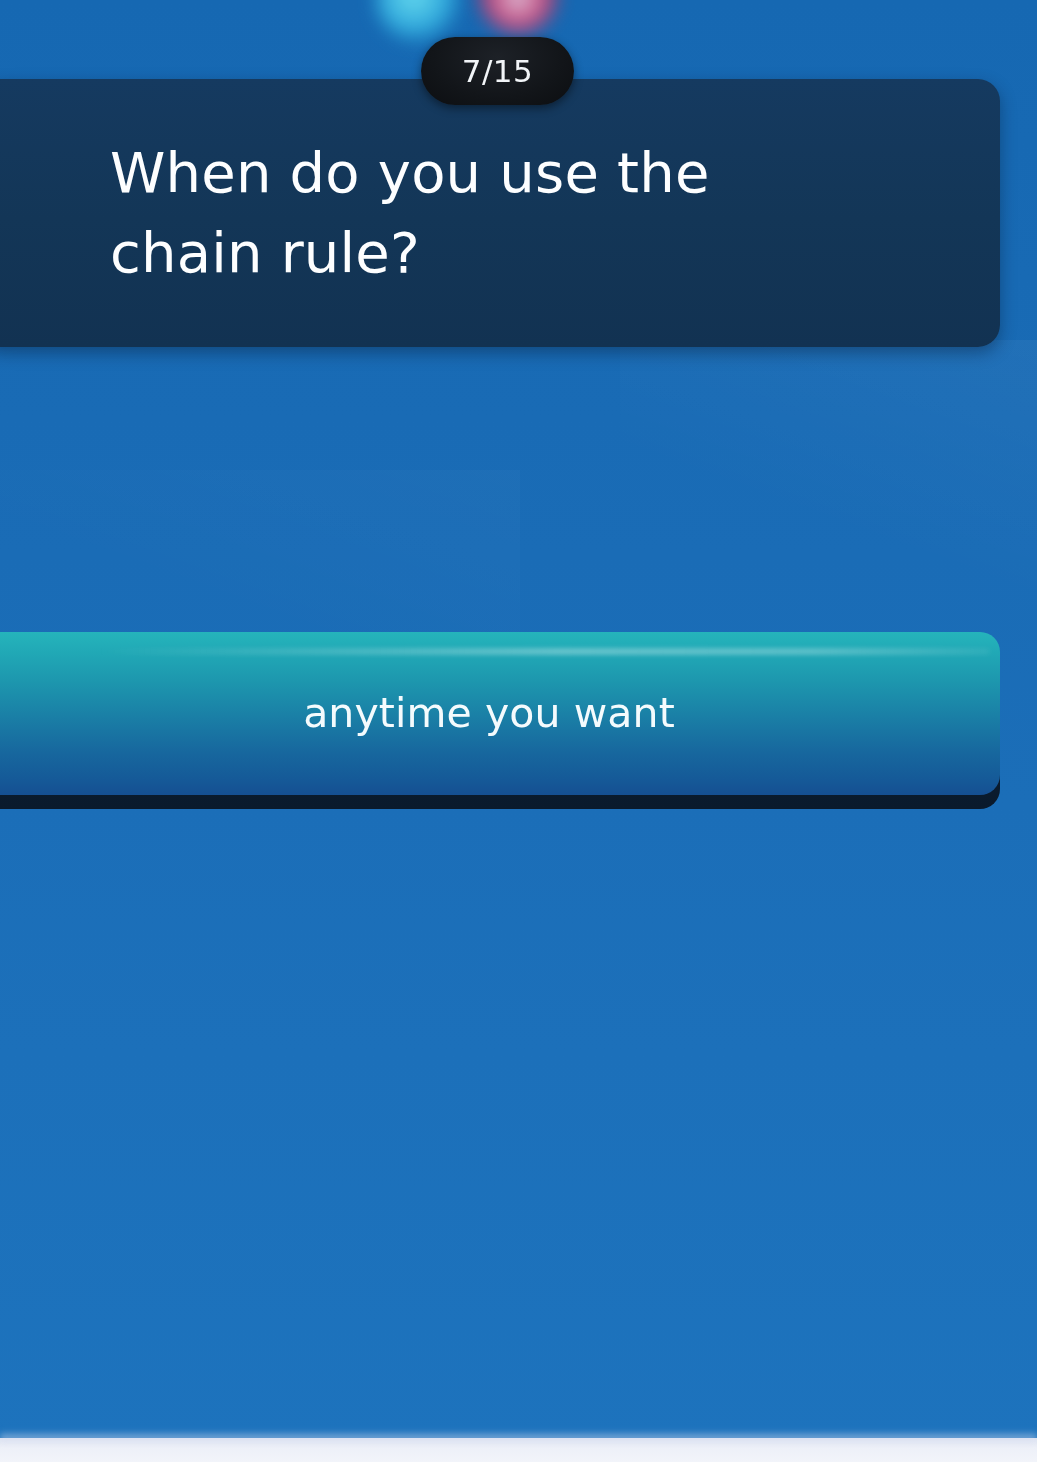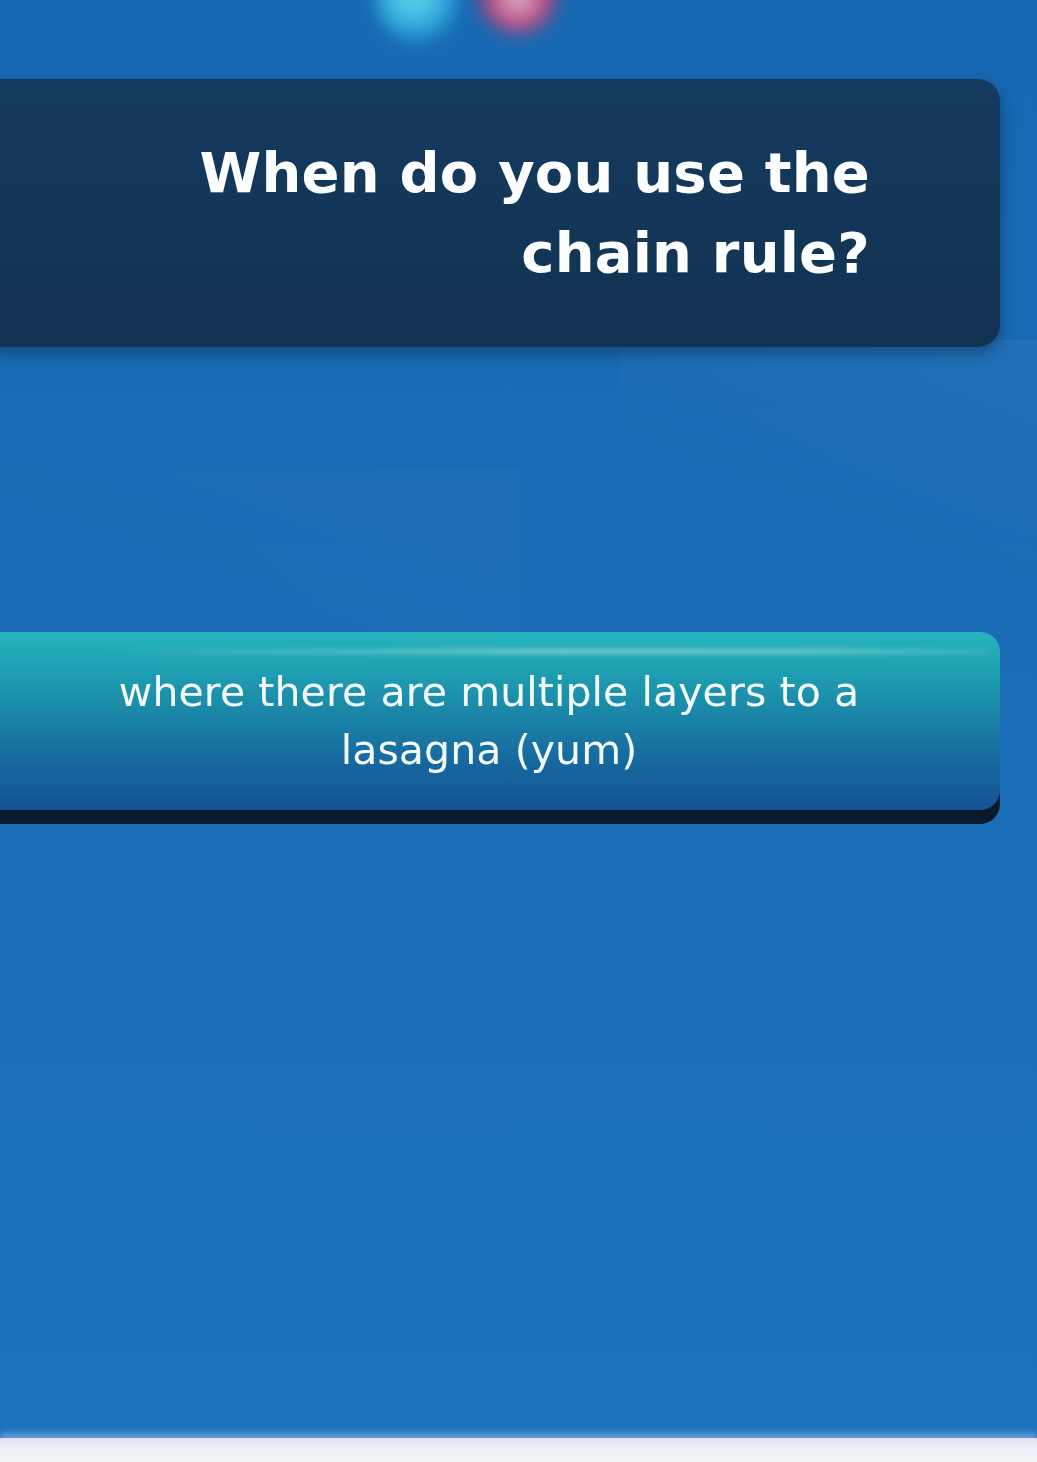--- a/index.html
+++ b/index.html
@@ -86,22 +86,22 @@
     box-shadow: 0 6px 16px rgba(4,22,44,.38);
     display: flex;
     align-items: center;
     justify-content: center;
     z-index: 4;
   }
   #question-card .q-text {
     color: #fdfeff;
     font-size: 56px;
     line-height: 1.42;
-    font-weight: 700;
-    text-align: right;
+    font-weight: 400;
+    text-align: left;
     padding: 0 74px;
     max-width: 760px;
     letter-spacing: .2px;
   }
 
   
   #answers {
     position: absolute;
     left: 0;
     top: 632px;
@@ -196,34 +196,37 @@
 <body>
 
 <div id="app">
 
   <div class="sheen sheen-a"></div>
   <div class="sheen sheen-b"></div>
 
   <div class="orb orb-cyan"></div>
   <div class="orb orb-pink"></div>
 
+  <div id="progress-badge">
+    <span class="pill-text">7/15</span>
+  </div>
 
   <div id="question-card">
     <div class="q-text">When do you use the chain rule?</div>
   </div>
 
   <div id="answers">
 
-
-
-    <div class="answer h2">
+    <div class="answer h1">
       <div class="base"></div>
       <div class="face">
-        <div class="label">where there are multiple layers to a lasagna (yum)</div>
+        <div class="label">anytime you want</div>
       </div>
     </div>
 
 
+
+
   </div>
 
   <div id="bottom-sheet"></div>
 
 </div>
 
 </body></html>

